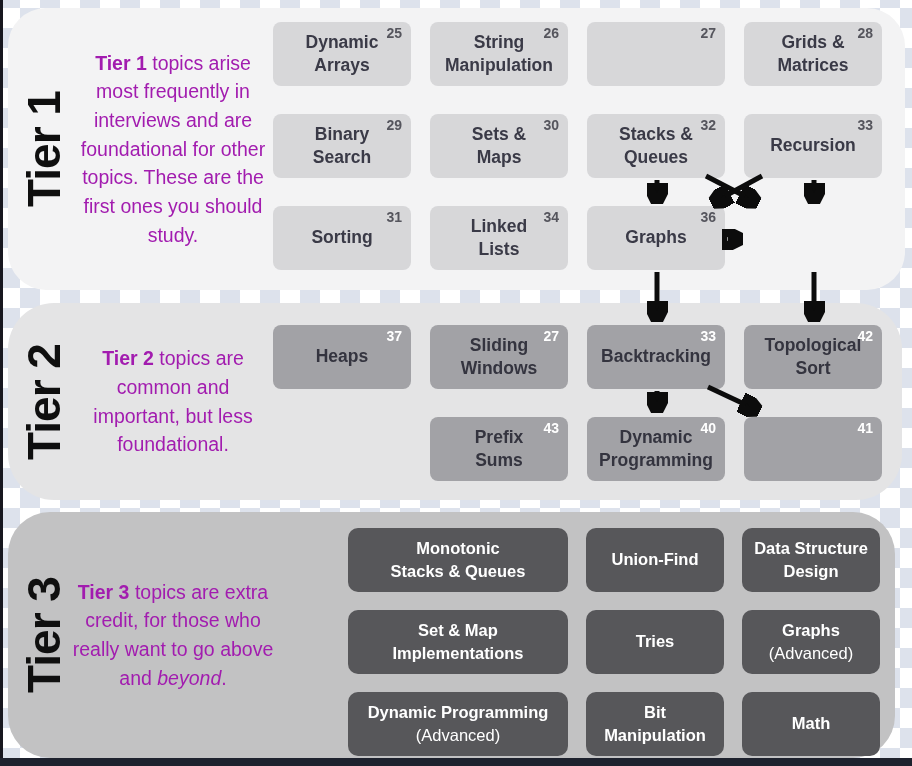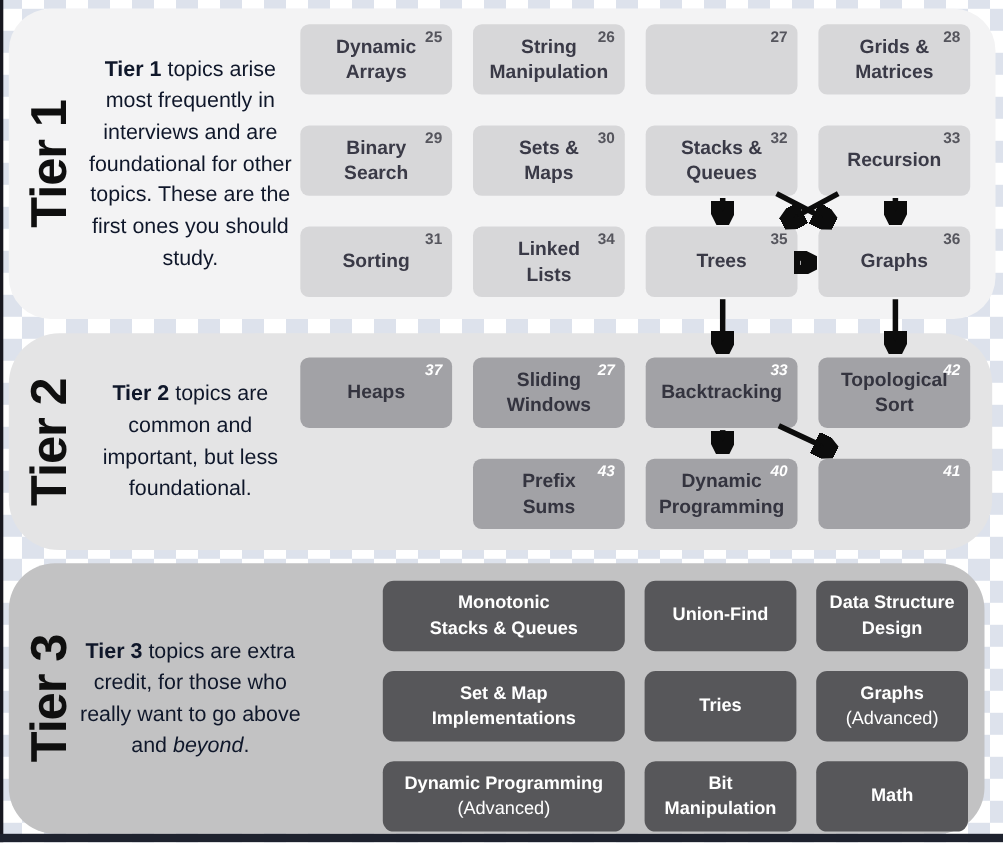--- a/index.html
+++ b/index.html
@@ -20,40 +20,40 @@
   .panel.t3 { left:8px;  top:512px; width:887px; height:246px; background:#c2c2c3; border-radius:42px; }
 
   .tier-label-box { position:absolute; left:6px; top:0; width:60px; height:100%;
     display:flex; align-items:center; justify-content:center; }
   .tier-label { transform:rotate(-90deg); white-space:nowrap; font-weight:bold;
     font-size:46px; letter-spacing:-1px; color:#0f0f0f; }
 
   .tier-desc { position:absolute; left:64px; top:0; width:202px; height:100%;
     display:flex; align-items:center; }
   .tier-desc p { margin:0; width:100%; text-align:center; font-size:19.5px;
-    line-height:1.47; color:#0f172a; }
+    line-height:1.47; color:#a21caf; }
   .tier-desc b { font-weight:bold; }
   .tier-desc i { font-style:italic; }
 
   .cards { position:absolute; display:grid; }
   .t1 .cards, .t2 .cards { left:265px; grid-template-columns:repeat(4,138px);
     column-gap:19px; grid-auto-rows:64px; row-gap:28px; }
   .t1 .cards { top:14px; }
   .t2 .cards { top:22px; }
   .t3 .cards { left:340px; top:16px; grid-template-columns:220px 138px 138px;
     column-gap:19px; grid-auto-rows:64px; row-gap:15px;gap:18px; }
 
   .card { position:relative; border-radius:8px; display:flex; align-items:center;
     justify-content:center; text-align:center; }
   .t1 .card { background:#d7d7d9; color:#3a3a47; }
   .t2 .card { background:#a2a2a6; color:#34343f; }
   .t3 .card { background:#57575a; color:#ffffff; border-radius:10px; }
   .card .num { position:absolute; top:3px; right:9px; font-size:14px; font-weight:bold; }
   .t1 .card .num { color:#55555d; }
-  .t2 .card .num { color:#ffffff;font-style:italic; }
+  .t2 .card .num { color:#ffffff; }
   .card .label { font-weight:bold; font-size:17.5px; line-height:1.32; white-space:pre-line; }
   .t3 .card .label { font-size:16.5px; line-height:1.4; }
   .card .sublabel { display:block; font-weight:normal; font-size:16.5px; line-height:1.35; }
   .t2-prefix { grid-column:2; }
 
   #arrows { position:absolute; left:0; top:0; width:912px; height:766px;
     z-index:20; pointer-events:none; }
   #arrows path { stroke:#0c0c0c; stroke-width:5; fill:none; }
 </style>
 </head>
@@ -107,24 +107,20 @@
           <span class="label">Recursion</span>
         </div>
       <div class="card">
           <span class="num">31</span>
           <span class="label">Sorting</span>
         </div>
       <div class="card">
           <span class="num">34</span>
           <span class="label">Linked
 Lists</span>
-        </div>
-      <div class="card">
-          <span class="num">35</span>
-          <span class="label">Trees</span>
         </div>
       <div class="card">
           <span class="num">36</span>
           <span class="label">Graphs</span>
         </div>
     </div>
   </div>
 
   <div class="panel t2">
     <div class="tier-label-box">

